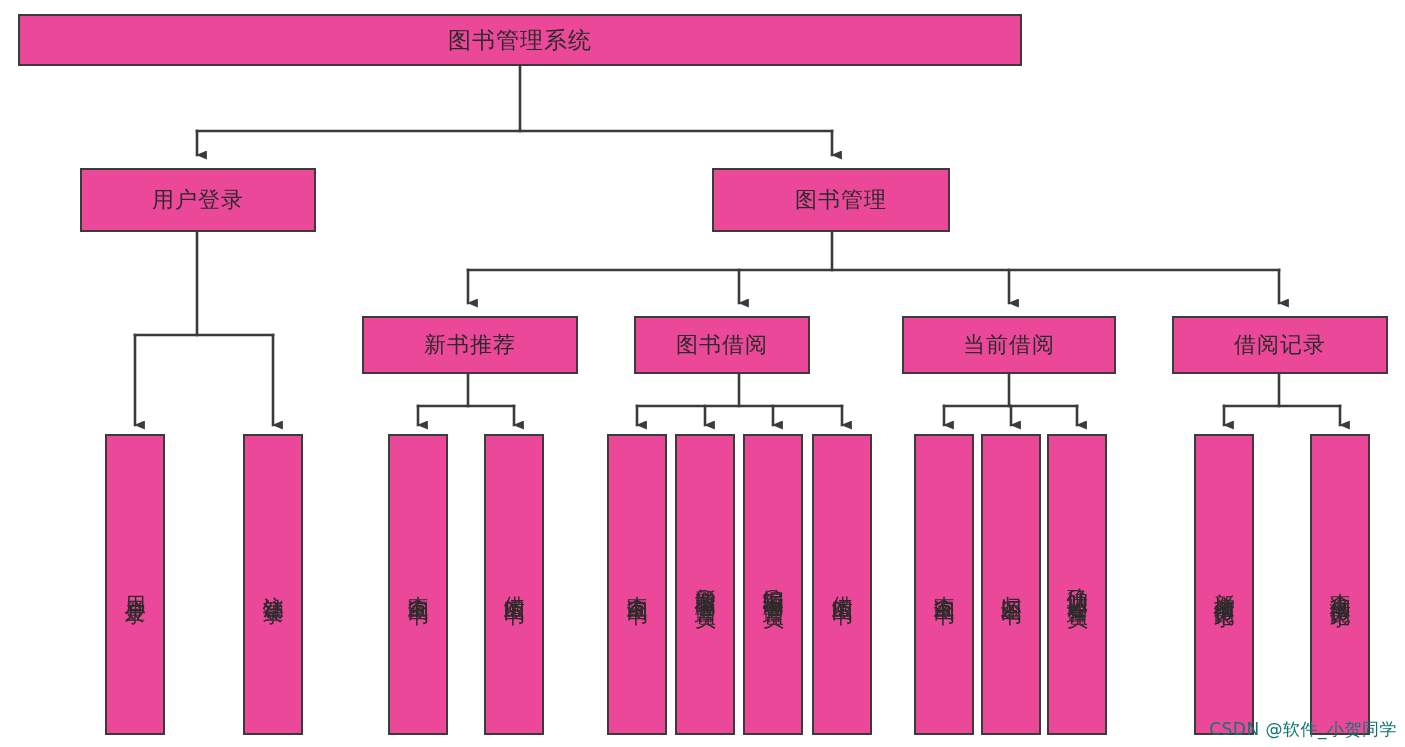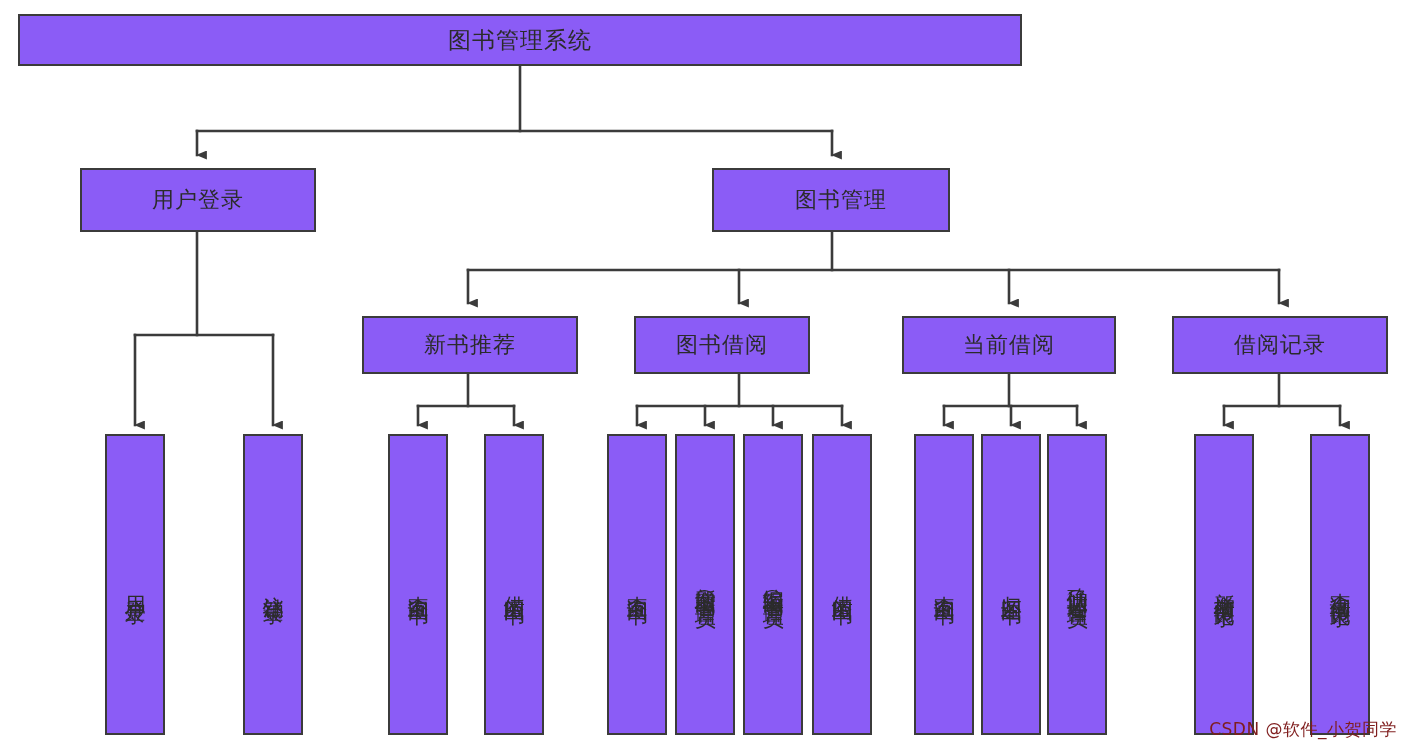--- a/index.html
+++ b/index.html
@@ -23,21 +23,21 @@
     left: 0;
     top: 0;
     width: 1405px;
     height: 747px;
     pointer-events: none;
   }
   .node {
     position: absolute;
     box-sizing: border-box;
     border: 2px solid #3b3b3b;
-    background: #8b5cf6;
+    background: #ec4899;
     display: flex;
     align-items: center;
     justify-content: center;
     color: #2b2b2b;
   }
   .node .lbl {
     display: block;
     text-align: center;
     line-height: 1.15;
     white-space: nowrap;
@@ -64,21 +64,21 @@
     line-height: 1.25;
     letter-spacing: 3px;
     white-space: nowrap;
     max-height: 100%;
   }
   .watermark {
     position: absolute;
     right: 8px;
     bottom: 6px;
     font-size: 17px;
-    color: #7f1d1d;
+    color: #0f766e;
     letter-spacing: 0.5px;
     white-space: nowrap;
   }
 </style>
 </head>
 <body>
 
 <div id="canvas">
 
   <svg class="wires" viewBox="0 0 1405 747" xmlns="http://www.w3.org/2000/svg">

